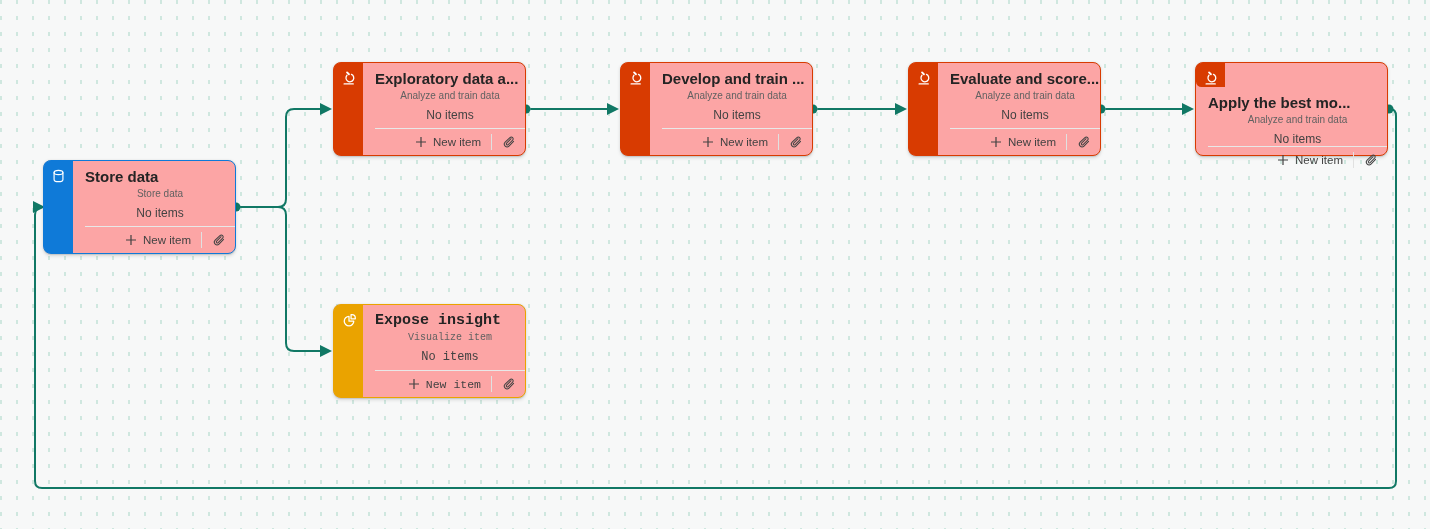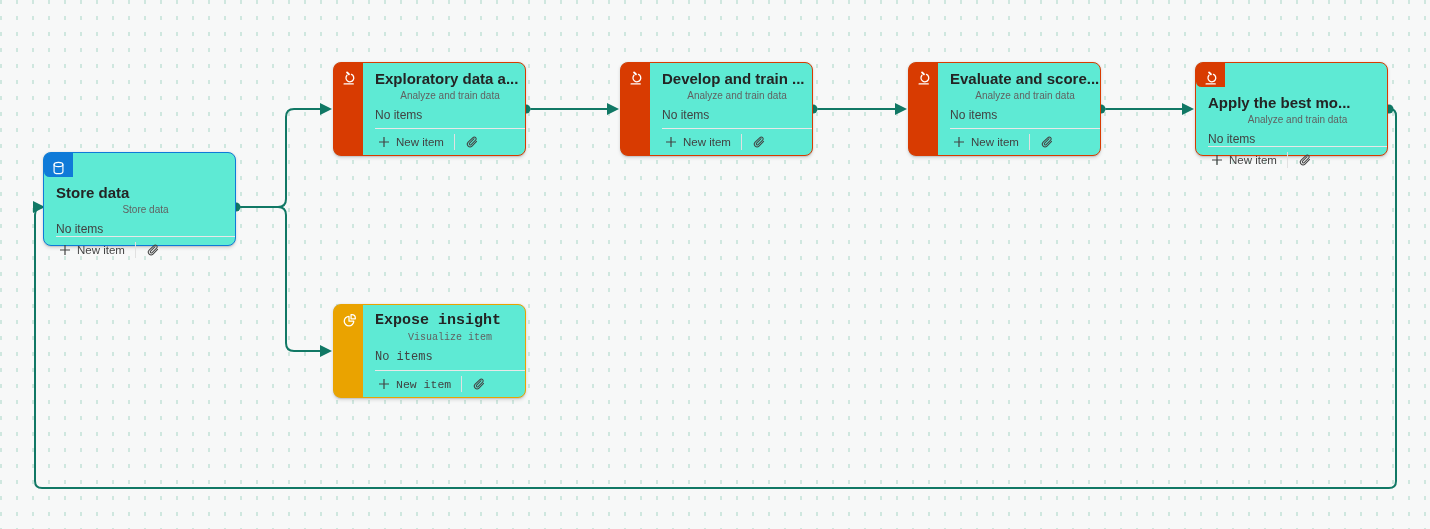--- a/index.html
+++ b/index.html
@@ -12,41 +12,41 @@
     overflow:hidden;position:relative;
   }
   #canvas{position:absolute;inset:0;}
   svg.connector-layer{position:absolute;left:0;top:0;pointer-events:none;}
   .c-line{fill:none;stroke:var(--connector,#117865);stroke-width:2;stroke-linecap:round;}
   .c-arrow{fill:var(--connector,#117865);stroke:none;}
   .c-dot{fill:var(--connector,#117865);stroke:none;}
 
   .card{
     position:absolute;width:193px;height:94px;box-sizing:border-box;
-    background:#5eead4;border:1.5px solid var(--accent,#888);
+    background:#fca5a5;border:1.5px solid var(--accent,#888);
     border-radius:8px;display:flex;cursor:pointer;
     box-shadow:0 1.6px 3.6px rgba(0,0,0,.13), 0 .3px .9px rgba(0,0,0,.10);
   }
   .stripe{
     width:29px;flex:none;background:var(--accent,#888);
     border-radius:5.5px 0 0 5.5px;
     display:flex;justify-content:center;align-items:flex-start;padding-top:7px;
   }
   .stripe .icon{display:block;line-height:0;}
   .stripe .icon svg{width:17px;height:17px;display:block;}
   .content{flex:1;min-width:0;display:flex;flex-direction:column;padding:7px 0 0 12px;}
   .title{
     font-size:15px;font-weight:700;color:#242424;line-height:1.25;
     white-space:nowrap;overflow:hidden;padding-right:4px;
   }
   .subtitle{font-size:10px;color:#616161;margin-top:1px;white-space:nowrap;overflow:hidden;text-align:center;}
-  .items{font-size:12px;color:#424242;margin-top:7px;}
+  .items{font-size:12px;color:#424242;margin-top:7px;text-align:center;}
   .footer{
     margin-top:auto;border-top:1px solid #e8e8e8;height:26px;flex:none;
-    display:flex;align-items:center;gap:7px;padding-right:6px;
+    display:flex;align-items:center;justify-content:flex-end;gap:7px;padding-right:6px;
   }
   .new-item{
     display:flex;align-items:center;gap:6px;background:none;border:none;padding:2px 3px;
     font-family:inherit;font-size:11.5px;color:#424242;cursor:pointer;border-radius:4px;
   }
   .plus{line-height:0;}
   .vdiv{width:1px;height:16px;background:#e1e1e1;flex:none;}
   .attach{
     background:none;border:none;padding:2px 3px;cursor:pointer;line-height:0;border-radius:4px;
     display:flex;align-items:center;
@@ -77,21 +77,21 @@
     <path class="c-line" d="M1390 109 Q1396 109 1396 116 V481 Q1396 488 1389 488 H42 Q35 488 35 481 V215 Q35 207 43 207 H44"></path>
     <polygon class="c-arrow" points="33,201 45,207 33,213"></polygon>
 
     <circle class="c-dot" cx="236" cy="207" r="4.5"></circle>
     <circle class="c-dot" cx="526" cy="109" r="4.5"></circle>
     <circle class="c-dot" cx="813" cy="109" r="4.5"></circle>
     <circle class="c-dot" cx="1101" cy="109" r="4.5"></circle>
     <circle class="c-dot" cx="1389" cy="109" r="4.5"></circle>
   </svg>
 
-<div class="card" style="--accent: #0f7ad8; left: 43px; top: 152px; flex-direction: column;">
+<div class="card" style="--accent: #0f7ad8; left: 43px; top: 160px;">
       <div class="stripe">
         <span class="icon">
           <svg viewBox="0 0 20 20">
             <ellipse cx="10" cy="5.4" rx="5.2" ry="2.5" fill="none" stroke="#fff" stroke-width="1.4"></ellipse>
             <path d="M4.8 5.4 V13.4 c0 1.5 2.3 2.7 5.2 2.7 s5.2 -1.2 5.2 -2.7 V5.4" fill="none" stroke="#fff" stroke-width="1.4" stroke-linecap="round"></path>
           </svg>
         </span>
       </div>
       <div class="content">
         <div class="title">Store data</div>

